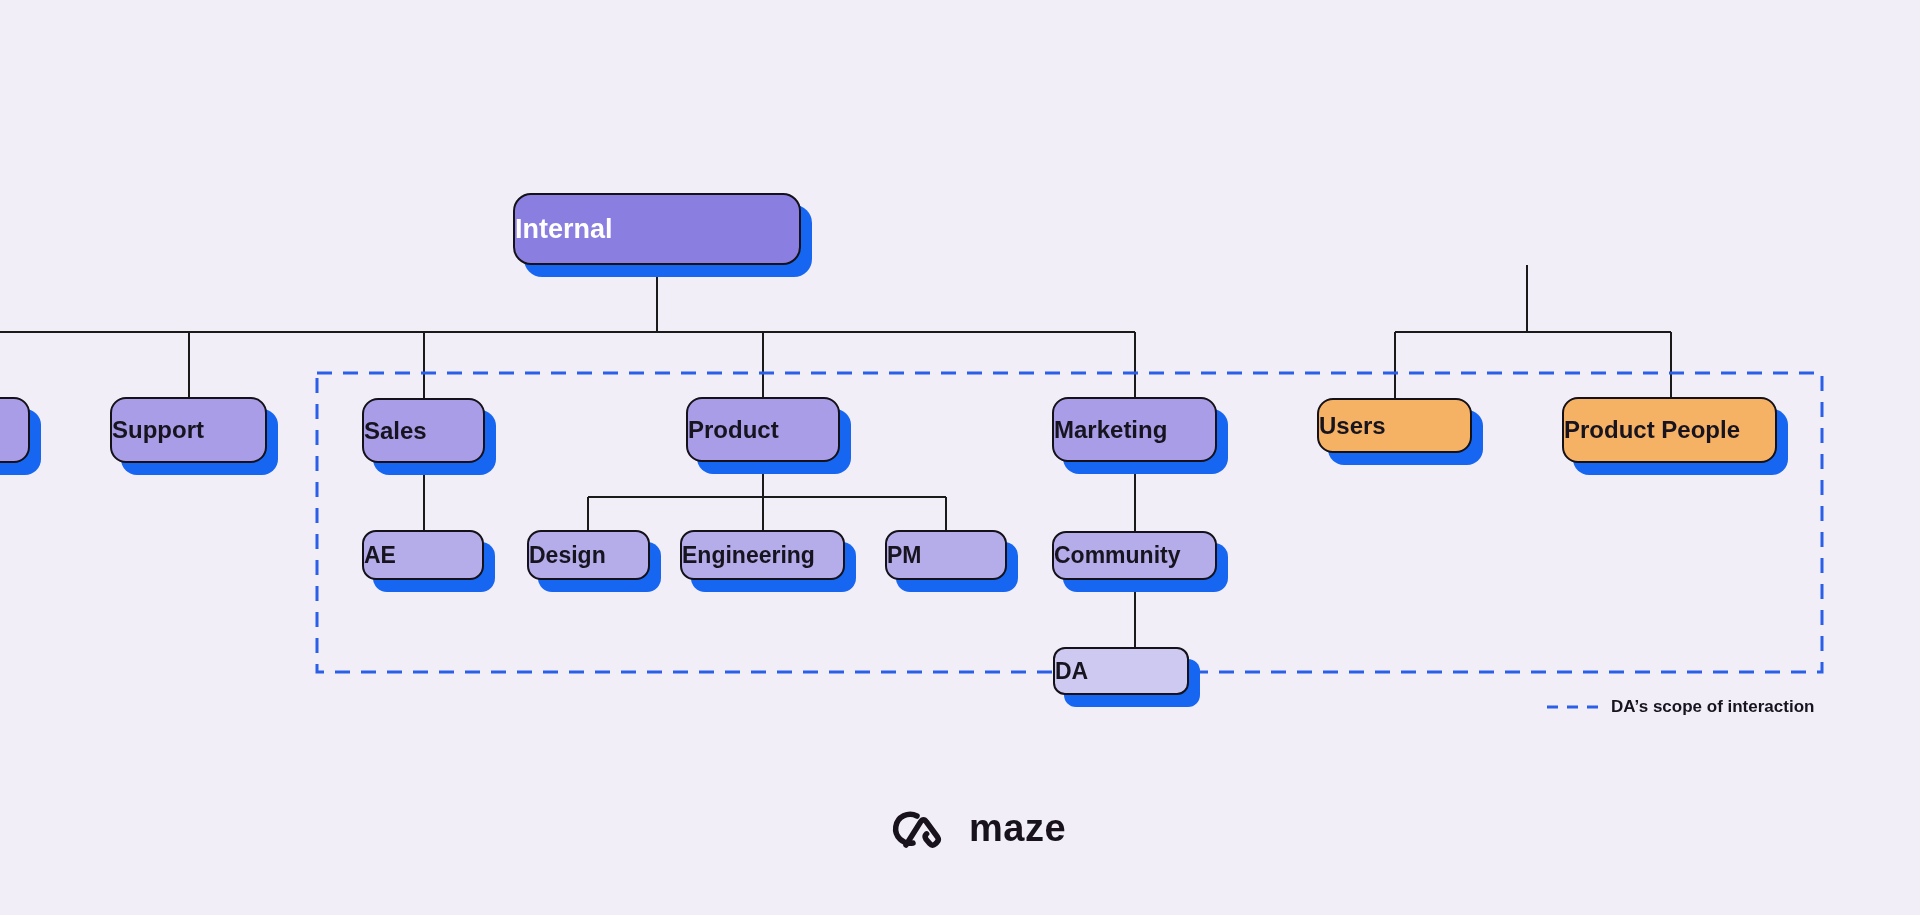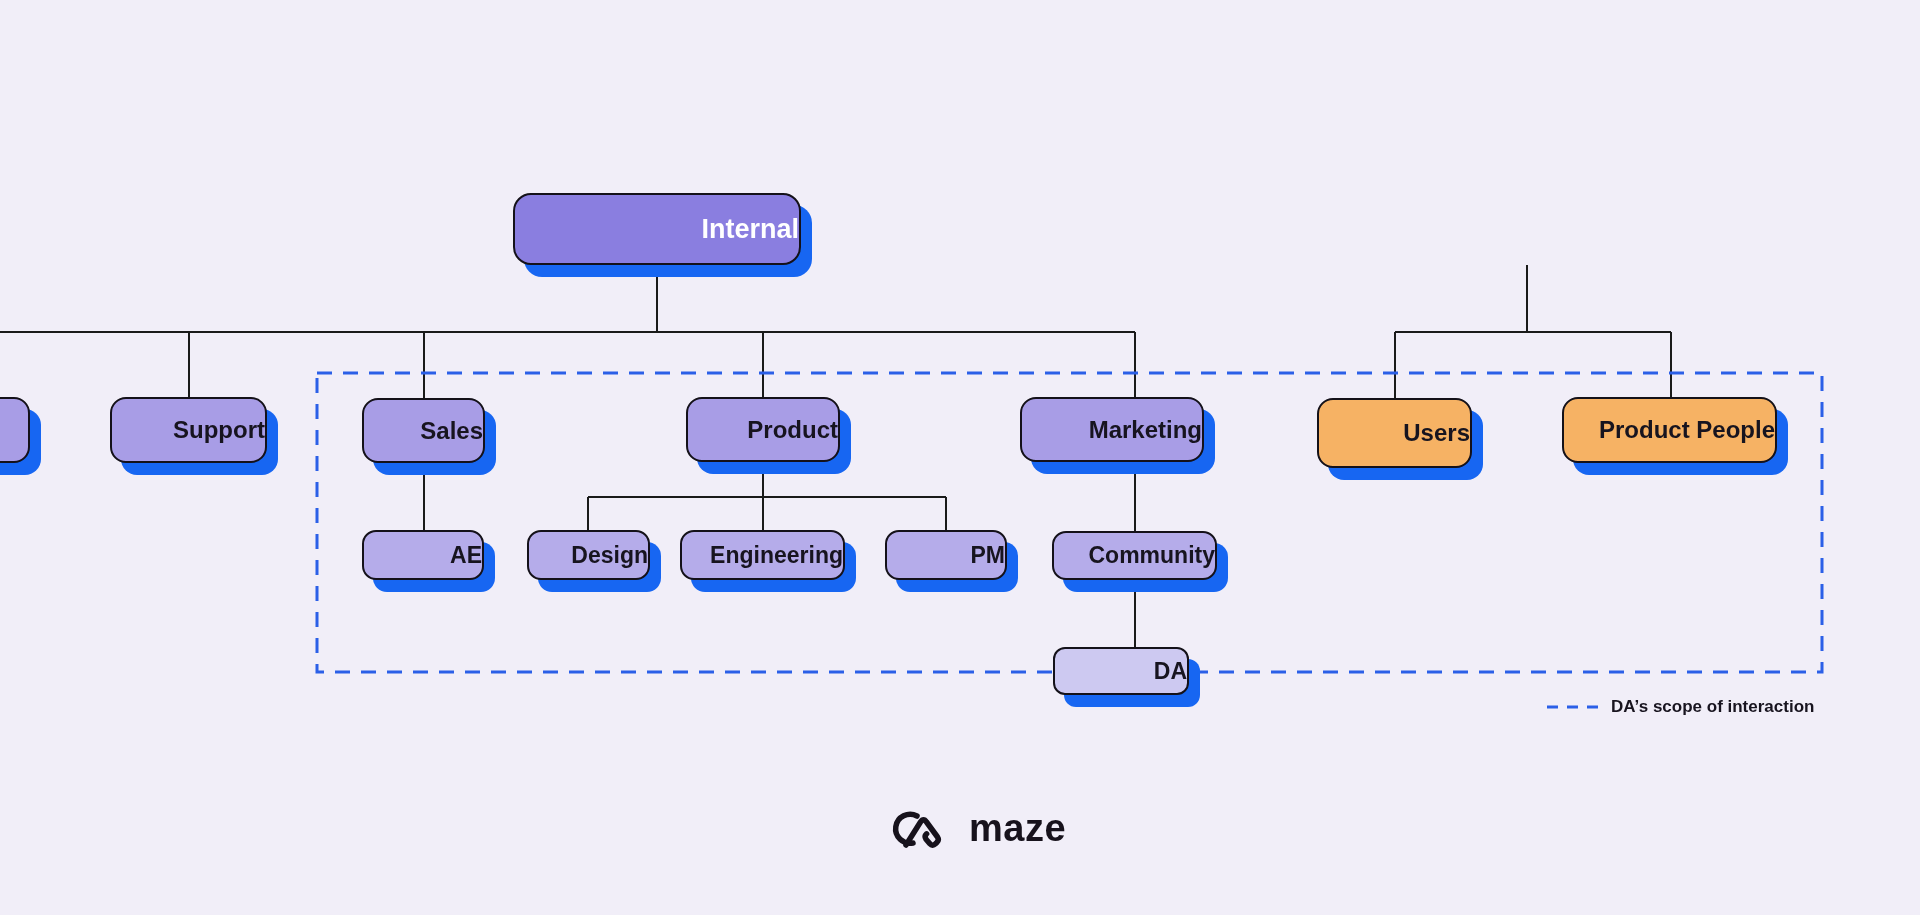--- a/index.html
+++ b/index.html
@@ -14,40 +14,40 @@
   .lines-layer {
     position: absolute;
     left: 0; top: 0;
     z-index: 1;
   }
   .node {
     position: absolute;
     z-index: 2;
     display: flex;
     align-items: center;
-    justify-content: flex-end;
+    justify-content: flex-start;
     box-sizing: border-box;
     border: 2px solid #141119;
     font-weight: bold;
     color: #17141F;
     box-shadow: 11px 12px 0 var(--shadow, #1766F2);
     white-space: nowrap;
   }
   .root-node   { font-size: 27px; color: #ffffff; border-radius: 18px; }
   .tier2-node  { font-size: 24px; border-radius: 16px; }
   .tier3-node  { font-size: 23px; border-radius: 14px; }
 
   #n-internal       { left: 513px;  top: 193px; width: 288px; height: 72px; background: var(--purpleDark, #8A7EE0); }
   #n-external       { left: 1383px; top: 193px; width: 288px; height: 72px; background: var(--orangeDark, #F2913D); }
   #n-offscreen      { left: -96px;  top: 397px; width: 126px; height: 66px; background: var(--purpleMid, #A89DE6); }
   #n-support        { left: 110px;  top: 397px; width: 157px; height: 66px; background: var(--purpleMid, #A89DE6); }
   #n-sales          { left: 362px;  top: 398px; width: 123px; height: 65px; background: var(--purpleMid, #A89DE6); }
   #n-product        { left: 686px;  top: 397px; width: 154px; height: 65px; background: var(--purpleMid, #A89DE6); }
-  #n-marketing      { left: 1020px; top: 397px; width: 184px; height: 65px; background: var(--purpleMid, #A89DE6); padding-left: 30px; }
-  #n-users          { left: 1317px; top: 398px; width: 155px; height: 70px; background: var(--orangeLight, #F6B264); }
+  #n-marketing      { left: 1052px; top: 397px; width: 165px; height: 65px; background: var(--purpleMid, #A89DE6); }
+  #n-users          { left: 1317px; top: 398px; width: 155px; height: 55px; background: var(--orangeLight, #F6B264); }
   #n-product-people { left: 1562px; top: 397px; width: 215px; height: 66px; background: var(--orangeLight, #F6B264); }
   #n-ae             { left: 362px;  top: 530px; width: 122px; height: 50px; background: var(--purpleLight, #B5ACEA); }
   #n-design         { left: 527px;  top: 530px; width: 123px; height: 50px; background: var(--purpleLight, #B5ACEA); }
   #n-engineering    { left: 680px;  top: 530px; width: 165px; height: 50px; background: var(--purpleLight, #B5ACEA); }
   #n-pm             { left: 885px;  top: 530px; width: 122px; height: 50px; background: var(--purpleLight, #B5ACEA); }
   #n-community      { left: 1052px; top: 531px; width: 165px; height: 49px; background: var(--purpleLight, #B5ACEA); }
   #n-da             { left: 1053px; top: 647px; width: 136px; height: 48px; background: var(--lavender, #CDC9F1); border-radius: 12px; }
 
   .legend {
     position: absolute;

